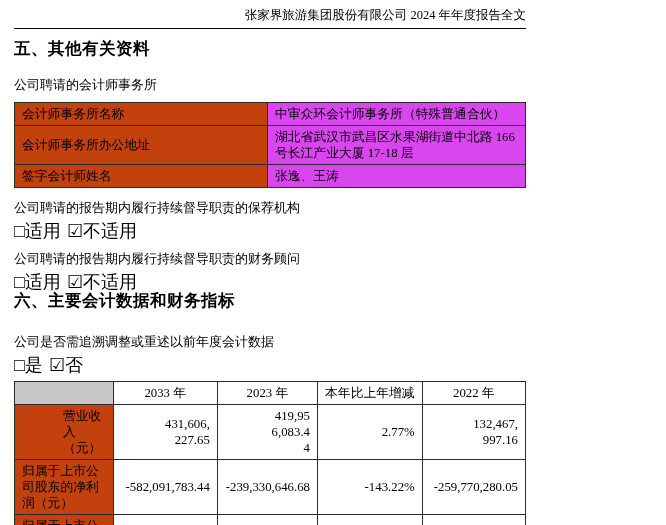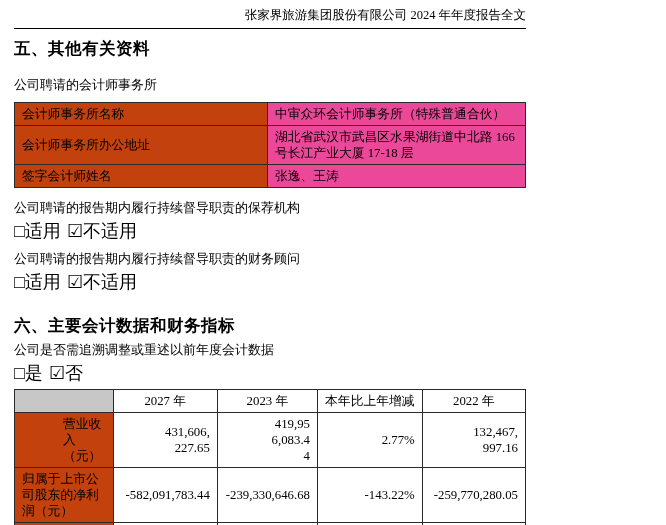--- a/index.html
+++ b/index.html
@@ -23,21 +23,21 @@
   }
   
   .sec-heading {
     font-family: "Liberation Sans", sans-serif;
     font-weight: bold;
     font-size: 16.5px;
     line-height: 18px;
     margin-top: 10px;
     letter-spacing: 0.5px;
   }
-  .sec-heading.second { margin-top: 26px; }
+  .sec-heading.second { margin-top: 1px; }
   .body-line {
     font-size: 13px;
     line-height: 15px;
     margin-top: 20px;
   }
   .body-line.tight { margin-top: 12px; }
   .checkbox-line {
     font-size: 18px;
     line-height: 15px;
     margin-top: 9px;
@@ -53,21 +53,21 @@
   .tbl td, .tbl th {
     border: 1px solid #2a2a2a;
     font-size: 12.8px;
     line-height: 16px;
     font-weight: normal;
     padding: 3px 7px;
     vertical-align: middle;
     word-break: break-all;
   }
   .label-cell { background: #c2410c; text-align: left; }
-  .value-cell { background: #ec4899; text-align: left; }
+  .value-cell { background: #d946ef; text-align: left; }
   
   .firm-tbl col.c0 { width: 49.5%; }
   .firm-tbl col.c1 { width: 50.5%; }
   .firm-tbl td { height: 22px; }
   
   .fin-tbl { margin-top: 8px; }
   .fin-tbl col.c0 { width: 19.3%; }
   .fin-tbl col.c1 { width: 20.4%; }
   .fin-tbl col.c2 { width: 19.6%; }
   .fin-tbl col.c3 { width: 20.5%; }
@@ -116,37 +116,37 @@
     <span class="cb">□适用</span><span>☑不适用</span>
   </div>
 
   <div class="body-line tight">公司聘请的报告期内履行持续督导职责的财务顾问</div>
   <div class="checkbox-line">
     <span class="cb">□适用</span><span>☑不适用</span>
   </div>
 
   <div class="sec-heading second">六、主要会计数据和财务指标</div>
 
-  <div class="body-line" style="margin-top:8px;">公司是否需追溯调整或重述以前年度会计数据</div>
+  <div class="body-line" style="margin-top:25px;">公司是否需追溯调整或重述以前年度会计数据</div>
   <div class="checkbox-line">
     <span class="cb">□是</span><span>☑否</span>
   </div>
 
   <table class="tbl fin-tbl">
     <colgroup>
         <col class="c0">
         <col class="c1">
         <col class="c2">
         <col class="c3">
         <col class="c4">
       </colgroup>
     <thead>
       <tr>
         <th class="label-cell"></th>
-        <th>2027 年</th>
+        <th>2033 年</th>
         <th>2023 年</th>
         <th>本年比上年增减</th>
         <th>2022 年</th>
       </tr>
     </thead>
     <tbody>
       <tr class="r1">
         <td class="label-cell">营业收入（元）</td>
         <td class="num">431,606,227.65</td>
         <td class="num">419,956,083.44</td>

